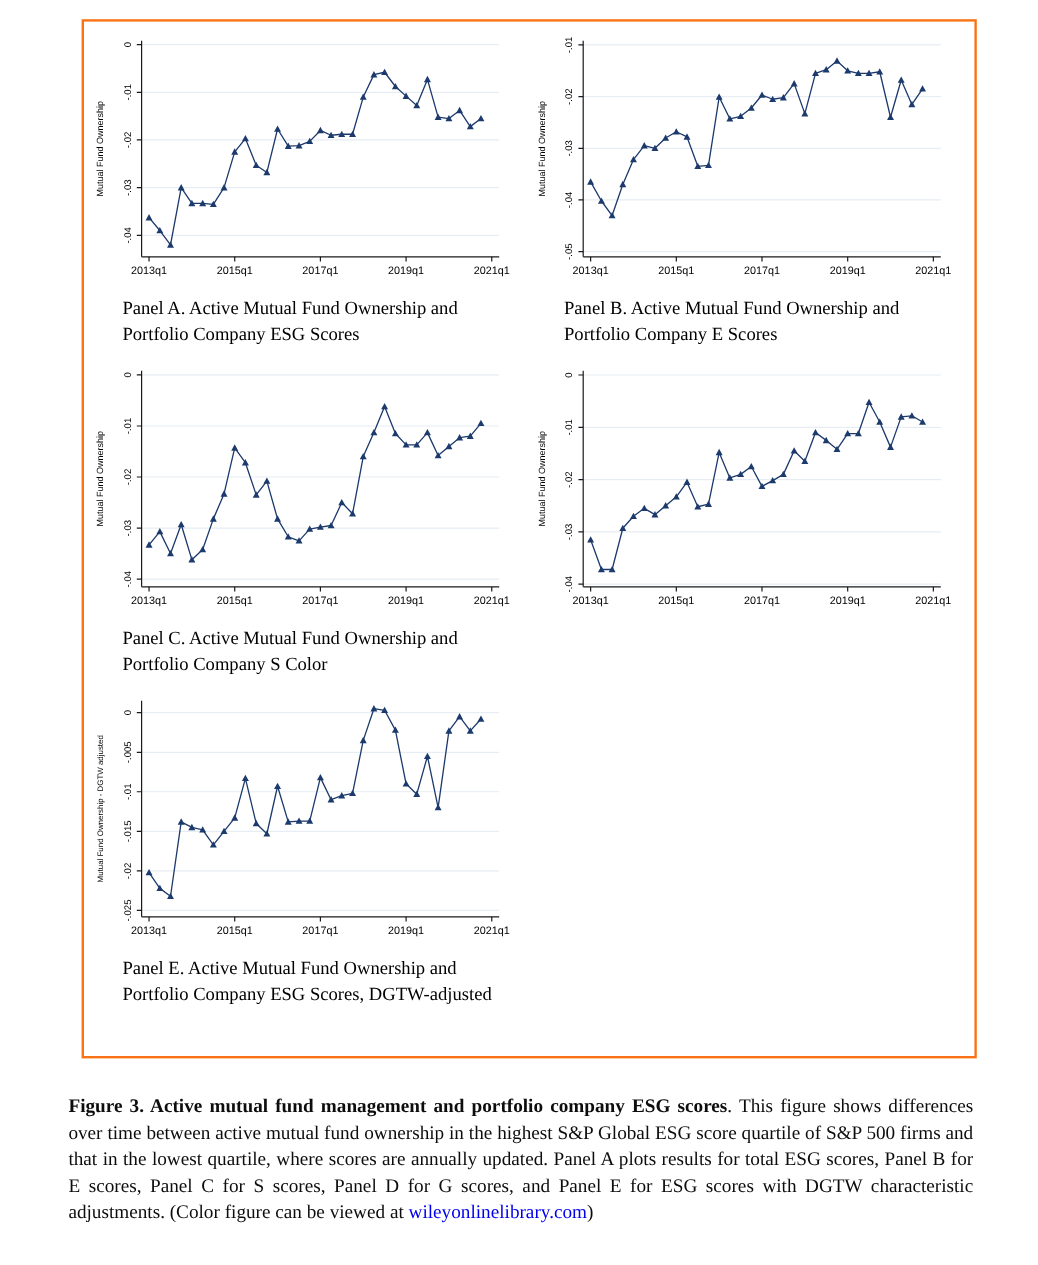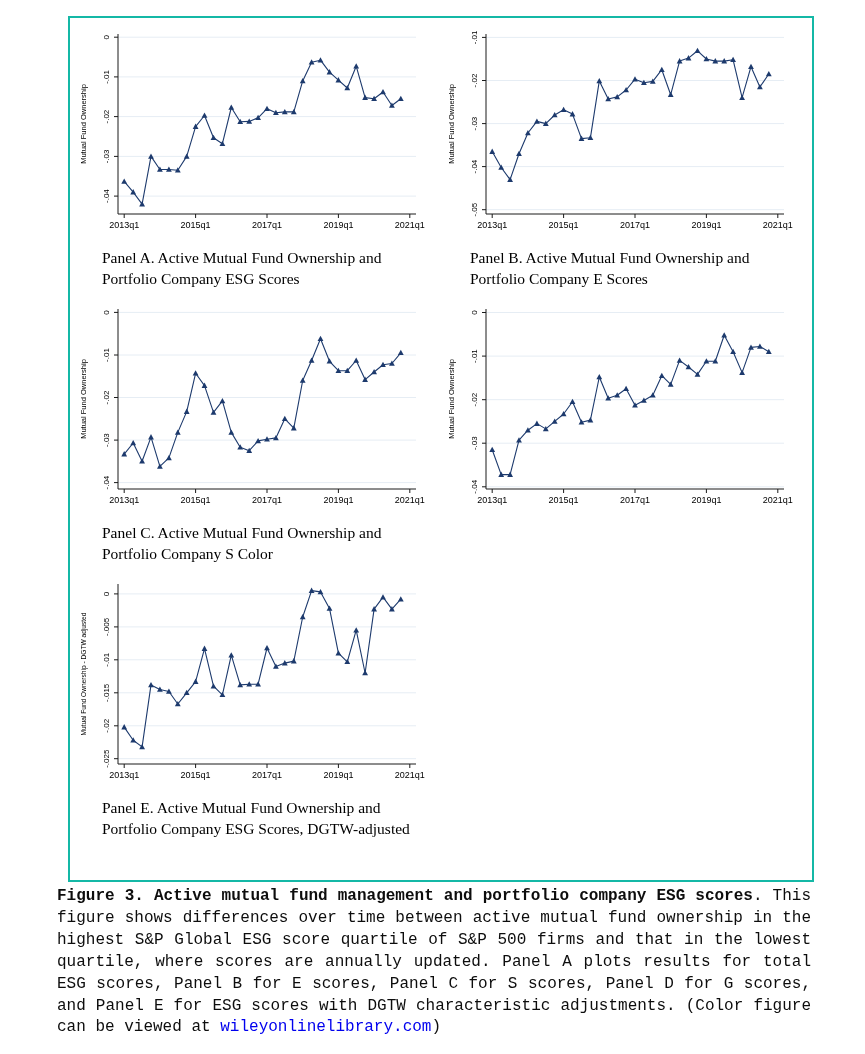--- a/index.html
+++ b/index.html
@@ -1,34 +1,34 @@
 <!DOCTYPE html>
 <html><head>
 <meta charset="utf-8">
 <style>
   html,body{margin:0;padding:0;background:#ffffff;}
   body{width:865px;height:1054px;position:relative;font-family:"Liberation Serif",serif;color:#111;}
   .figure-box{
     position:absolute;left:68px;top:16px;width:746px;height:866px;
-    border:2px solid #14b8a6;box-sizing:border-box;background:#fff;
+    border:2px solid #f97316;box-sizing:border-box;background:#fff;
     padding:6px 2px 0 6px;
     display:grid;grid-template-columns:1fr 1fr;align-content:start;
   }
   .panel{width:368px;}
   .panel svg{display:block;}
   .panel-title{
     font-family:"Liberation Serif",serif;font-weight:normal;
     font-size:15.5px;line-height:1.38;margin:5px 0 9px 26px;width:320px;color:#000;
   }
   .tick-label{font-family:"Liberation Sans",sans-serif;font-size:9px;fill:#000;}
   .ytick-label{font-family:"Liberation Sans",sans-serif;font-size:8px;fill:#000;}
   .ylab{font-family:"Liberation Sans",sans-serif;fill:#000;}
   .caption{
-    position:absolute;left:57px;top:886px;width:754px;
-    font-size:16px;line-height:1.37;text-align:justify;color:#0d0d0d;font-family:Liberation Mono, monospace;
+    position:absolute;left:57px;top:912px;width:754px;
+    font-size:16px;line-height:1.37;text-align:justify;color:#0d0d0d;
   }
   .caption a{text-decoration:none;}
 </style>
 </head>
 <body>
 
 <div class="figure-box" id="panels">
     <div class="panel">
       <svg width="352" height="218" viewBox="0 0 352 218">
         <g>

